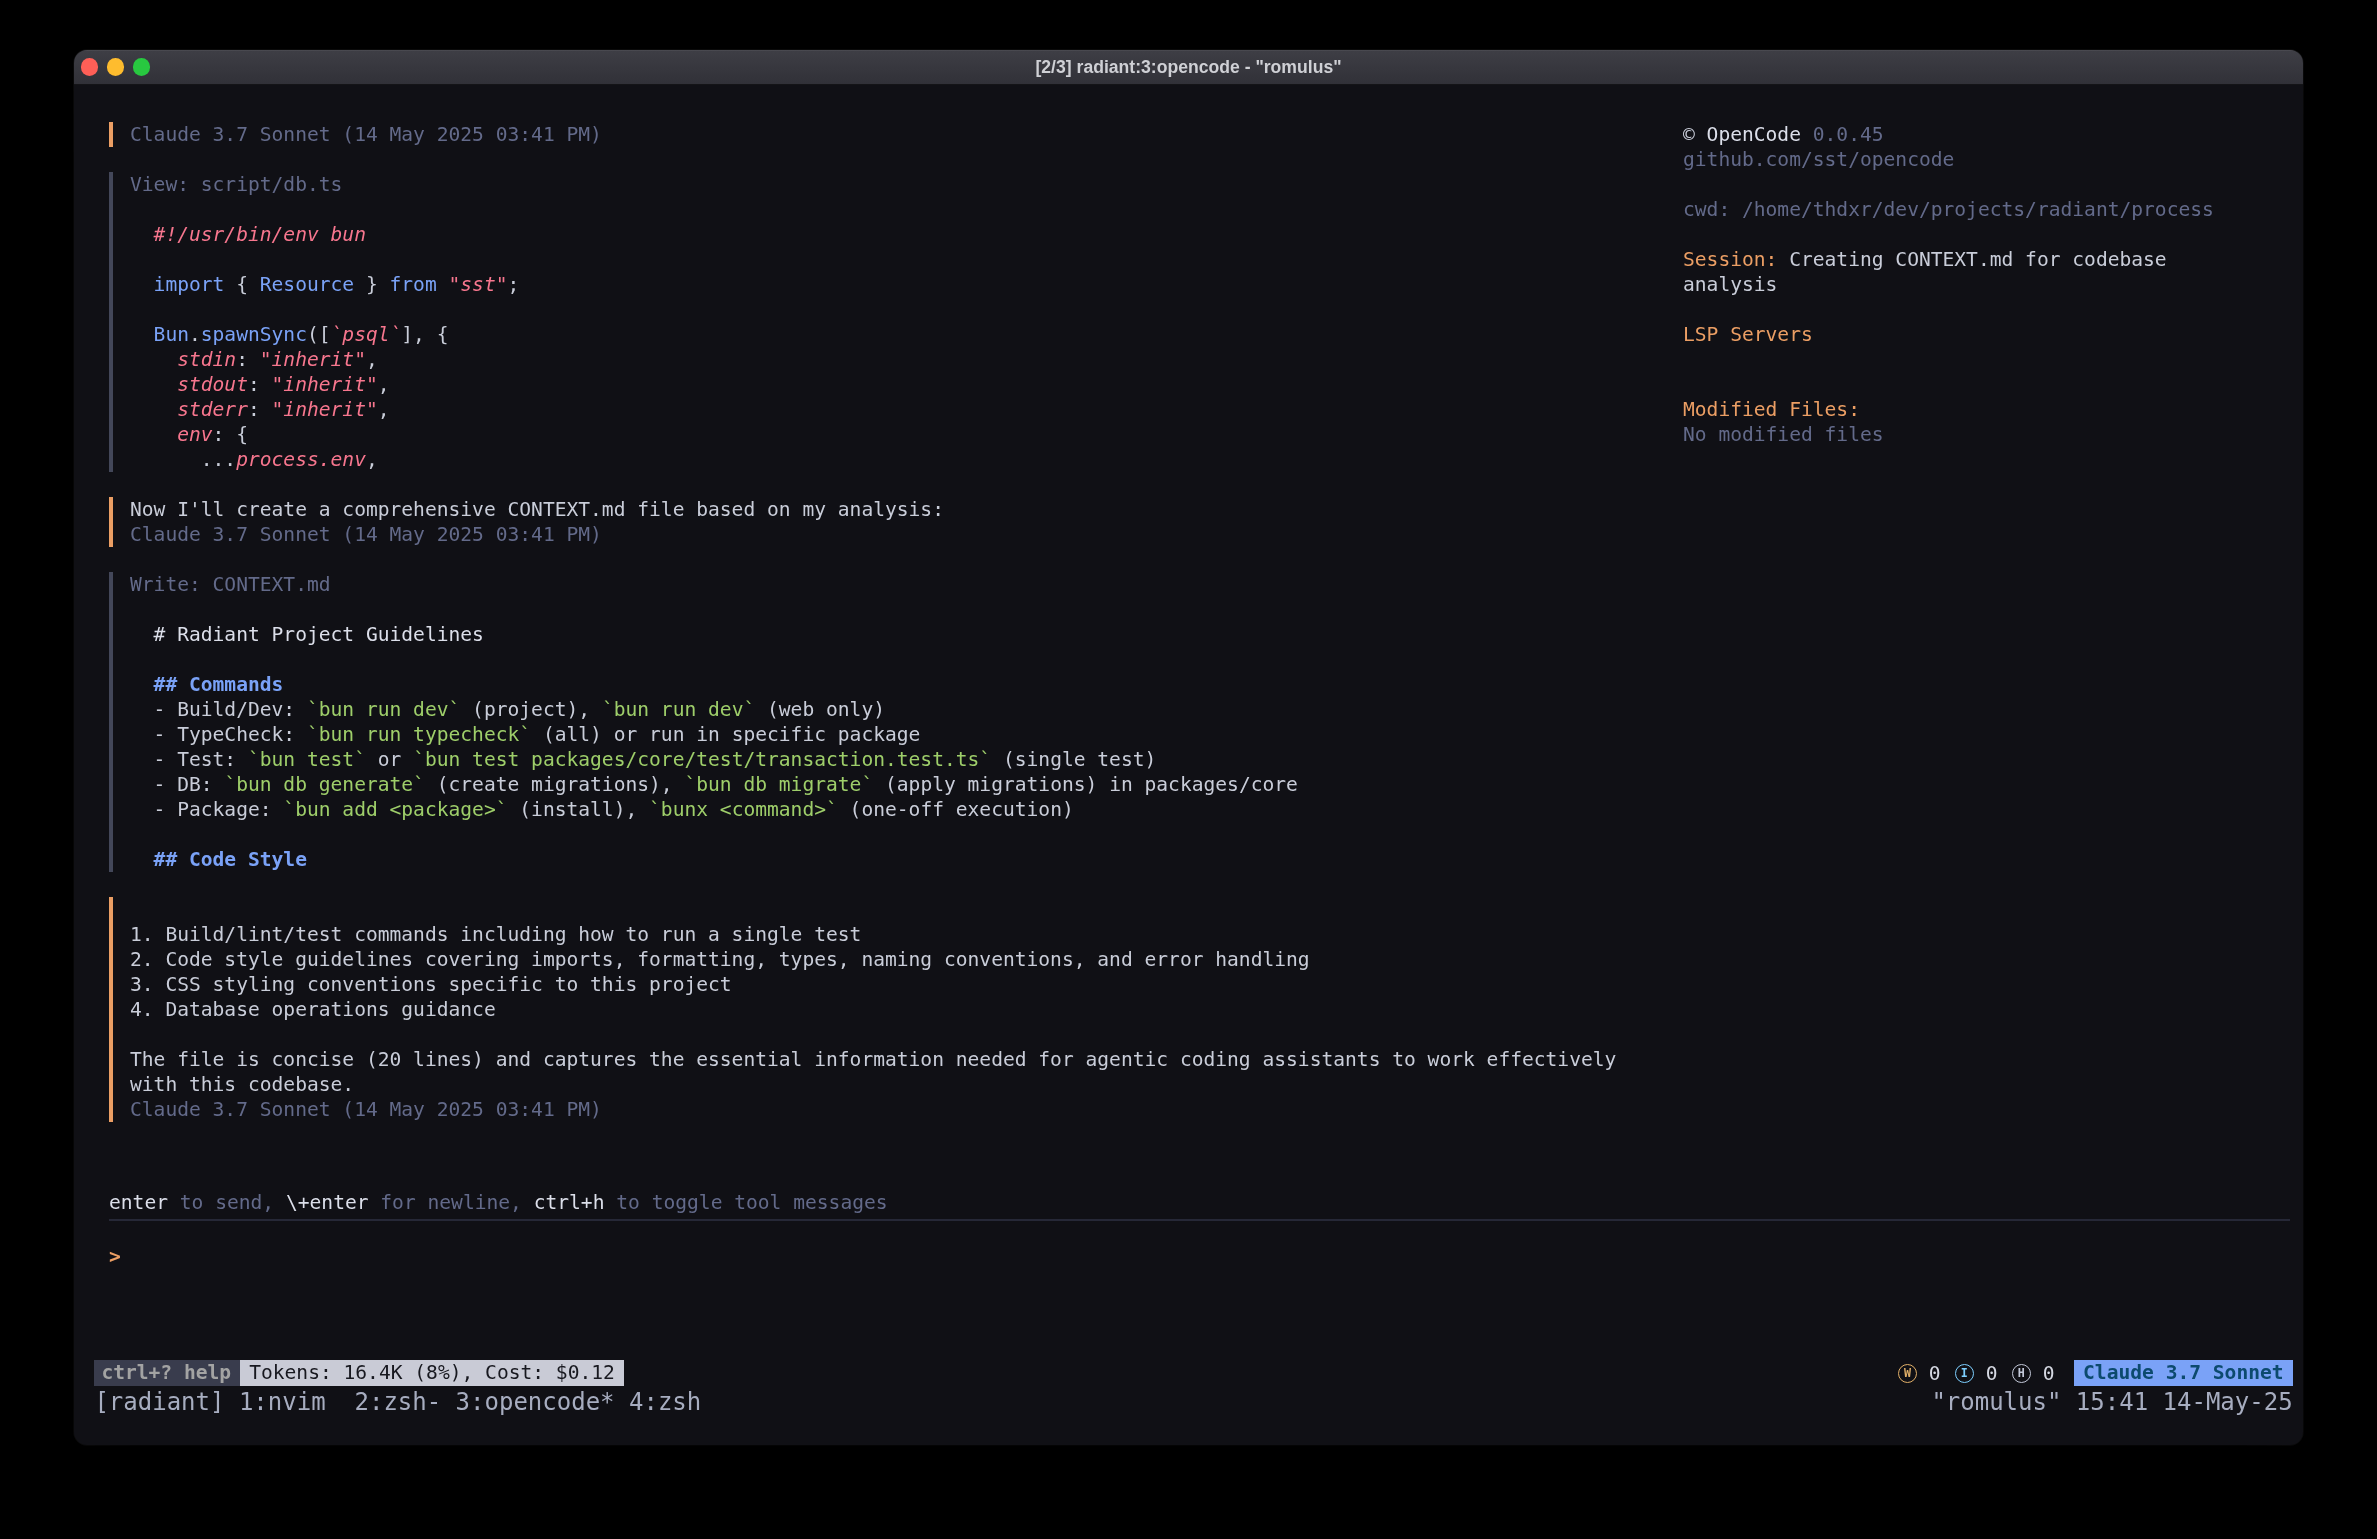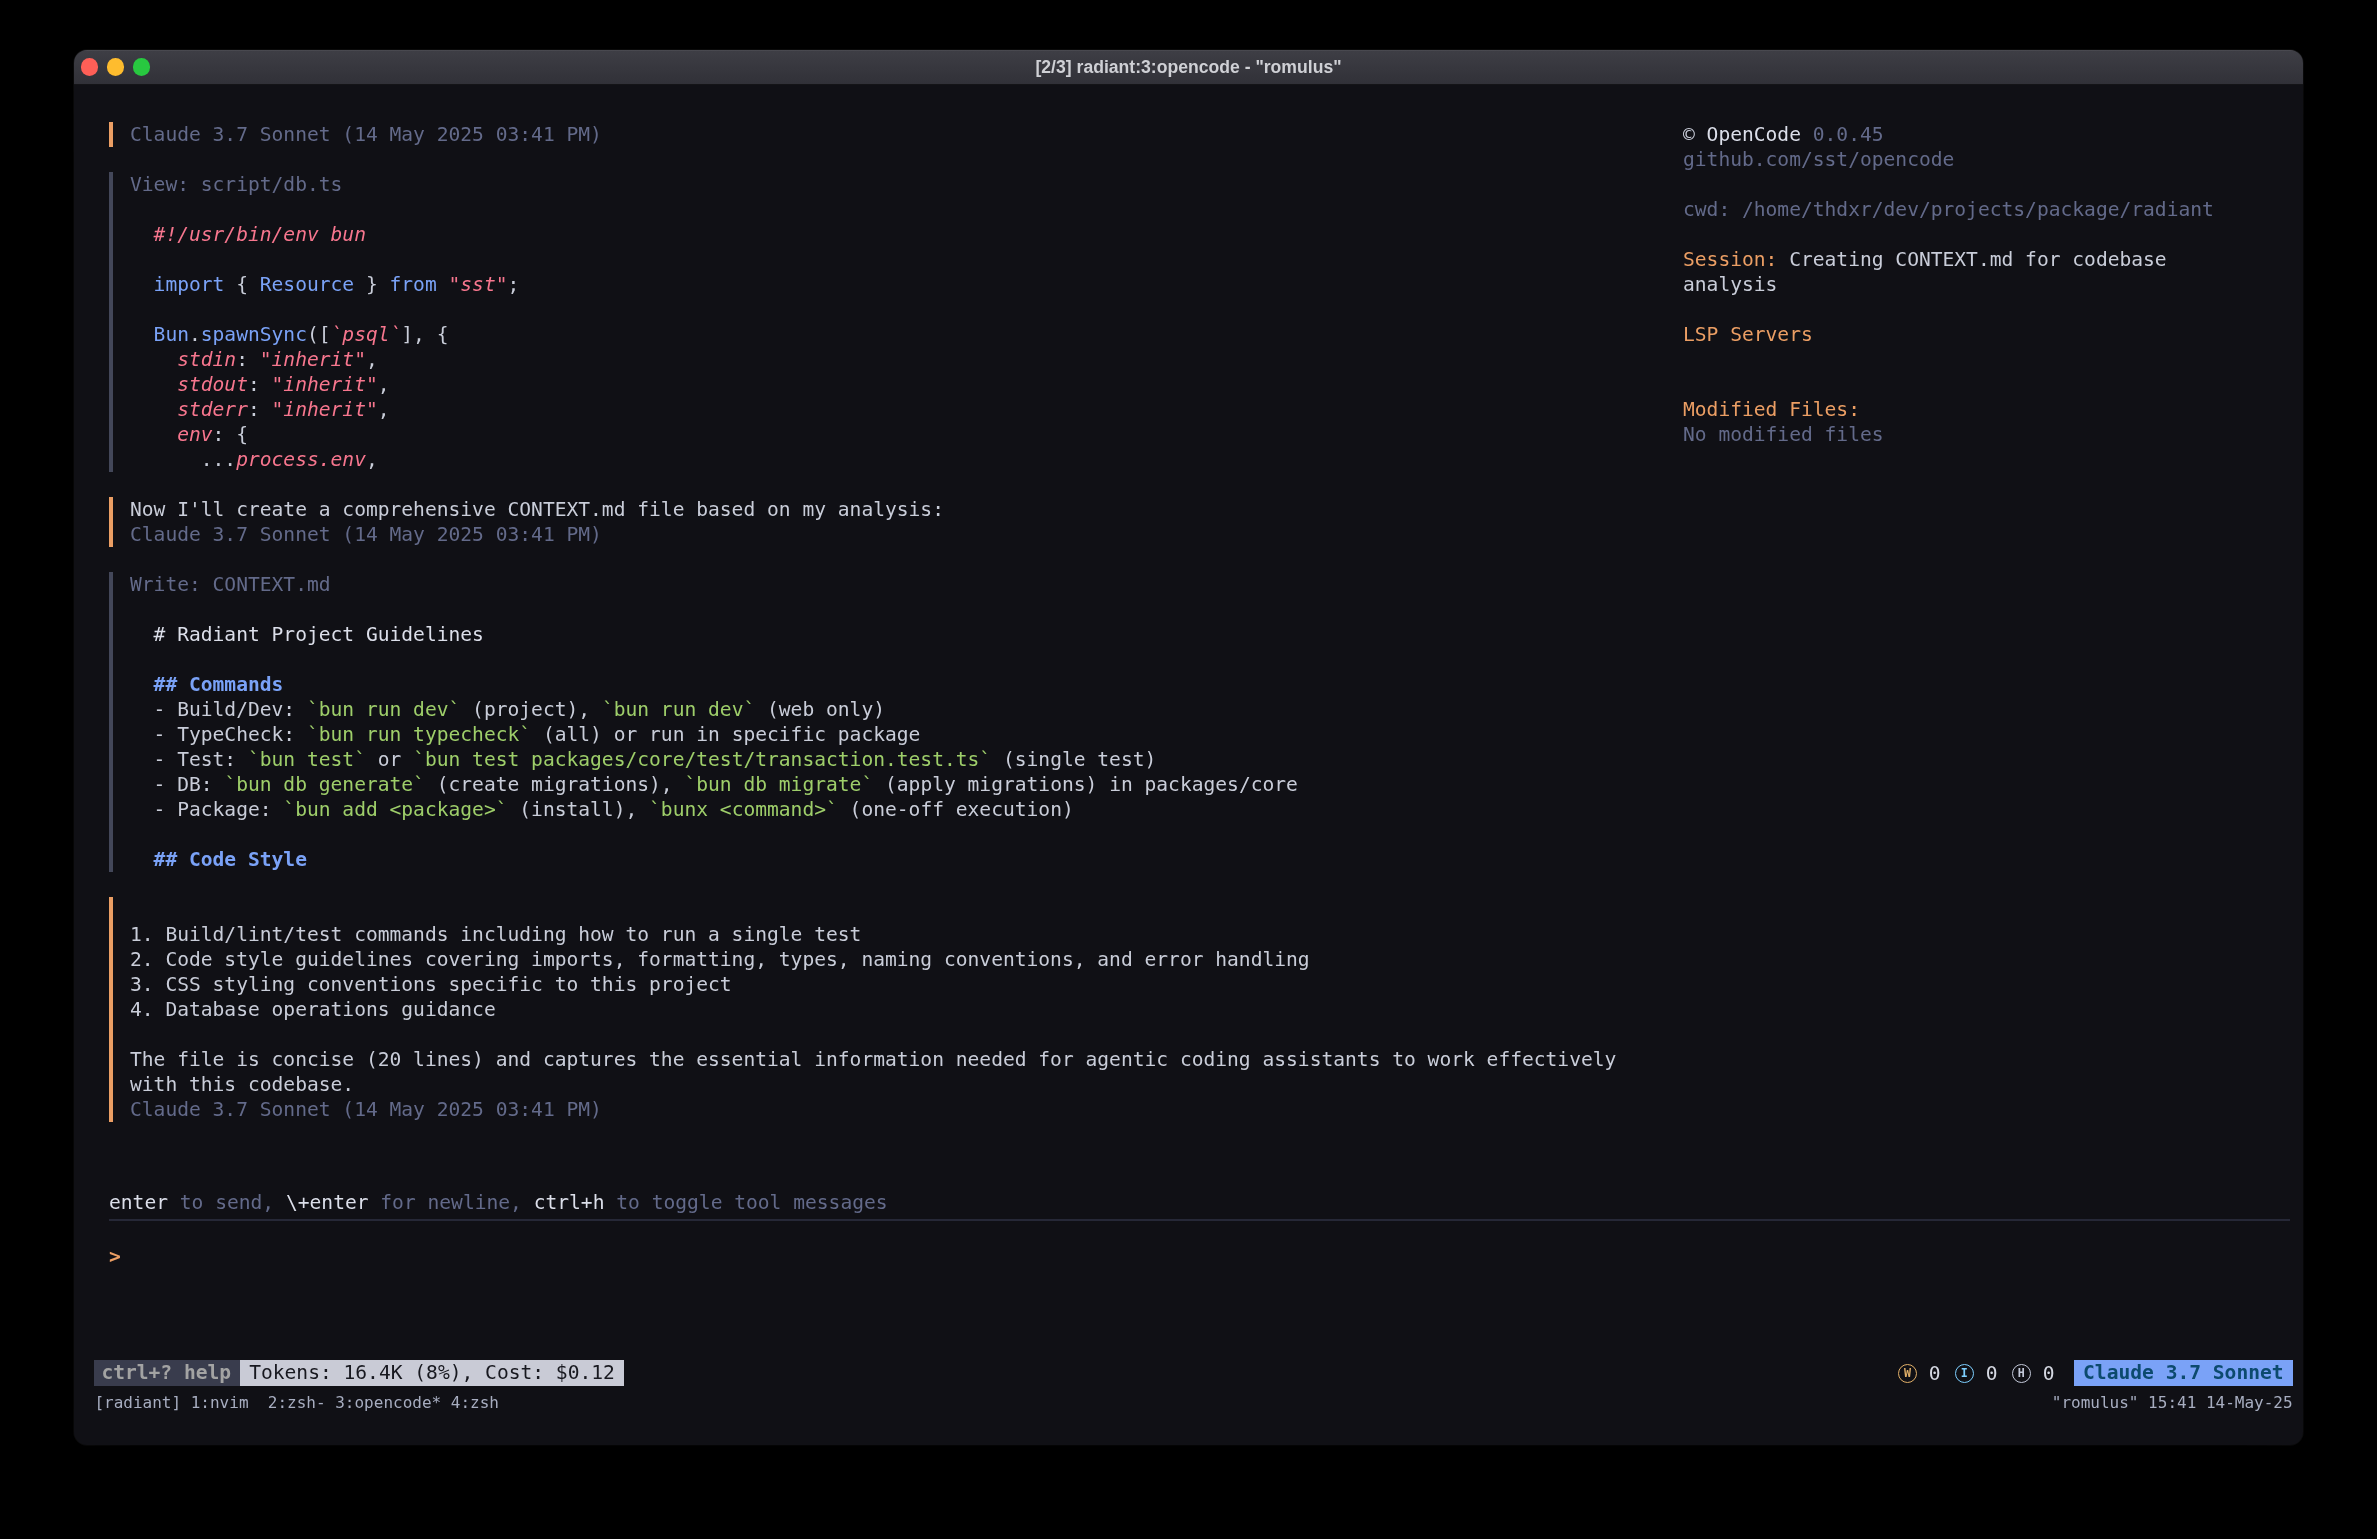--- a/index.html
+++ b/index.html
@@ -64,21 +64,21 @@
   .diags { display:flex; align-items:center; }
   .diag { display:inline-flex; align-items:center; margin-left:14.4px; white-space:pre; }
   .diag-circ {
     display:inline-flex; align-items:center; justify-content:center;
     width:19px; height:19px; border:1.3px solid currentColor; border-radius:50%;
     font-size:11.7px; font-weight:700;
   }
   .diag-num { color:#d5d8e2; font-size:19.6px; }
 
   .tmux-bar { flex:0 0 25px; margin:3.9px 10.4px 0; display:flex; justify-content:space-between; line-height:25px; color:#a7adc0; }
-  .tmux-bar span { white-space:pre; font-size:16px; }
+  .tmux-bar span { white-space:pre; font-size:24px; }
   .bottom-pad { flex:0 0 30px; }
 </style>
 </head>
 <body>
 
 <div class="page">
   <div class="window">
 
     <div class="titlebar">
       <div class="traffic">
@@ -137,21 +137,21 @@
               <div class="line"></div>
               <div class="line"><span class="s-t">The file is concise (20 lines) and captures the essential information needed for agentic coding assistants to work effectively</span></div>
               <div class="line"><span class="s-t">with this codebase.</span></div>
               <div class="line"><span class="s-mut">Claude 3.7 Sonnet (14 May 2025 03:41 PM)</span></div>
             </div>
           </div>
         <div class="sidebar">
             <div class="line"><span class="s-wh">© </span><span class="s-b">OpenCode</span><span class="s-mut"> 0.0.45</span></div>
             <div class="line"><span class="s-mut">github.com/sst/opencode</span></div>
             <div class="line"></div>
-            <div class="line"><span class="s-mut">cwd: /home/thdxr/dev/projects/package/radiant</span></div>
+            <div class="line"><span class="s-mut">cwd: /home/thdxr/dev/projects/radiant/process</span></div>
             <div class="line"></div>
             <div class="line"><span class="s-orb">Session:</span><span class="s-t"> Creating CONTEXT.md for codebase</span></div>
             <div class="line"><span class="s-t">analysis</span></div>
             <div class="line"></div>
             <div class="line"><span class="s-orb">LSP Servers</span></div>
             <div class="line"></div>
             <div class="line"></div>
             <div class="line"><span class="s-orb">Modified Files:</span></div>
             <div class="line"><span class="s-mut">No modified files</span></div>
           </div>

